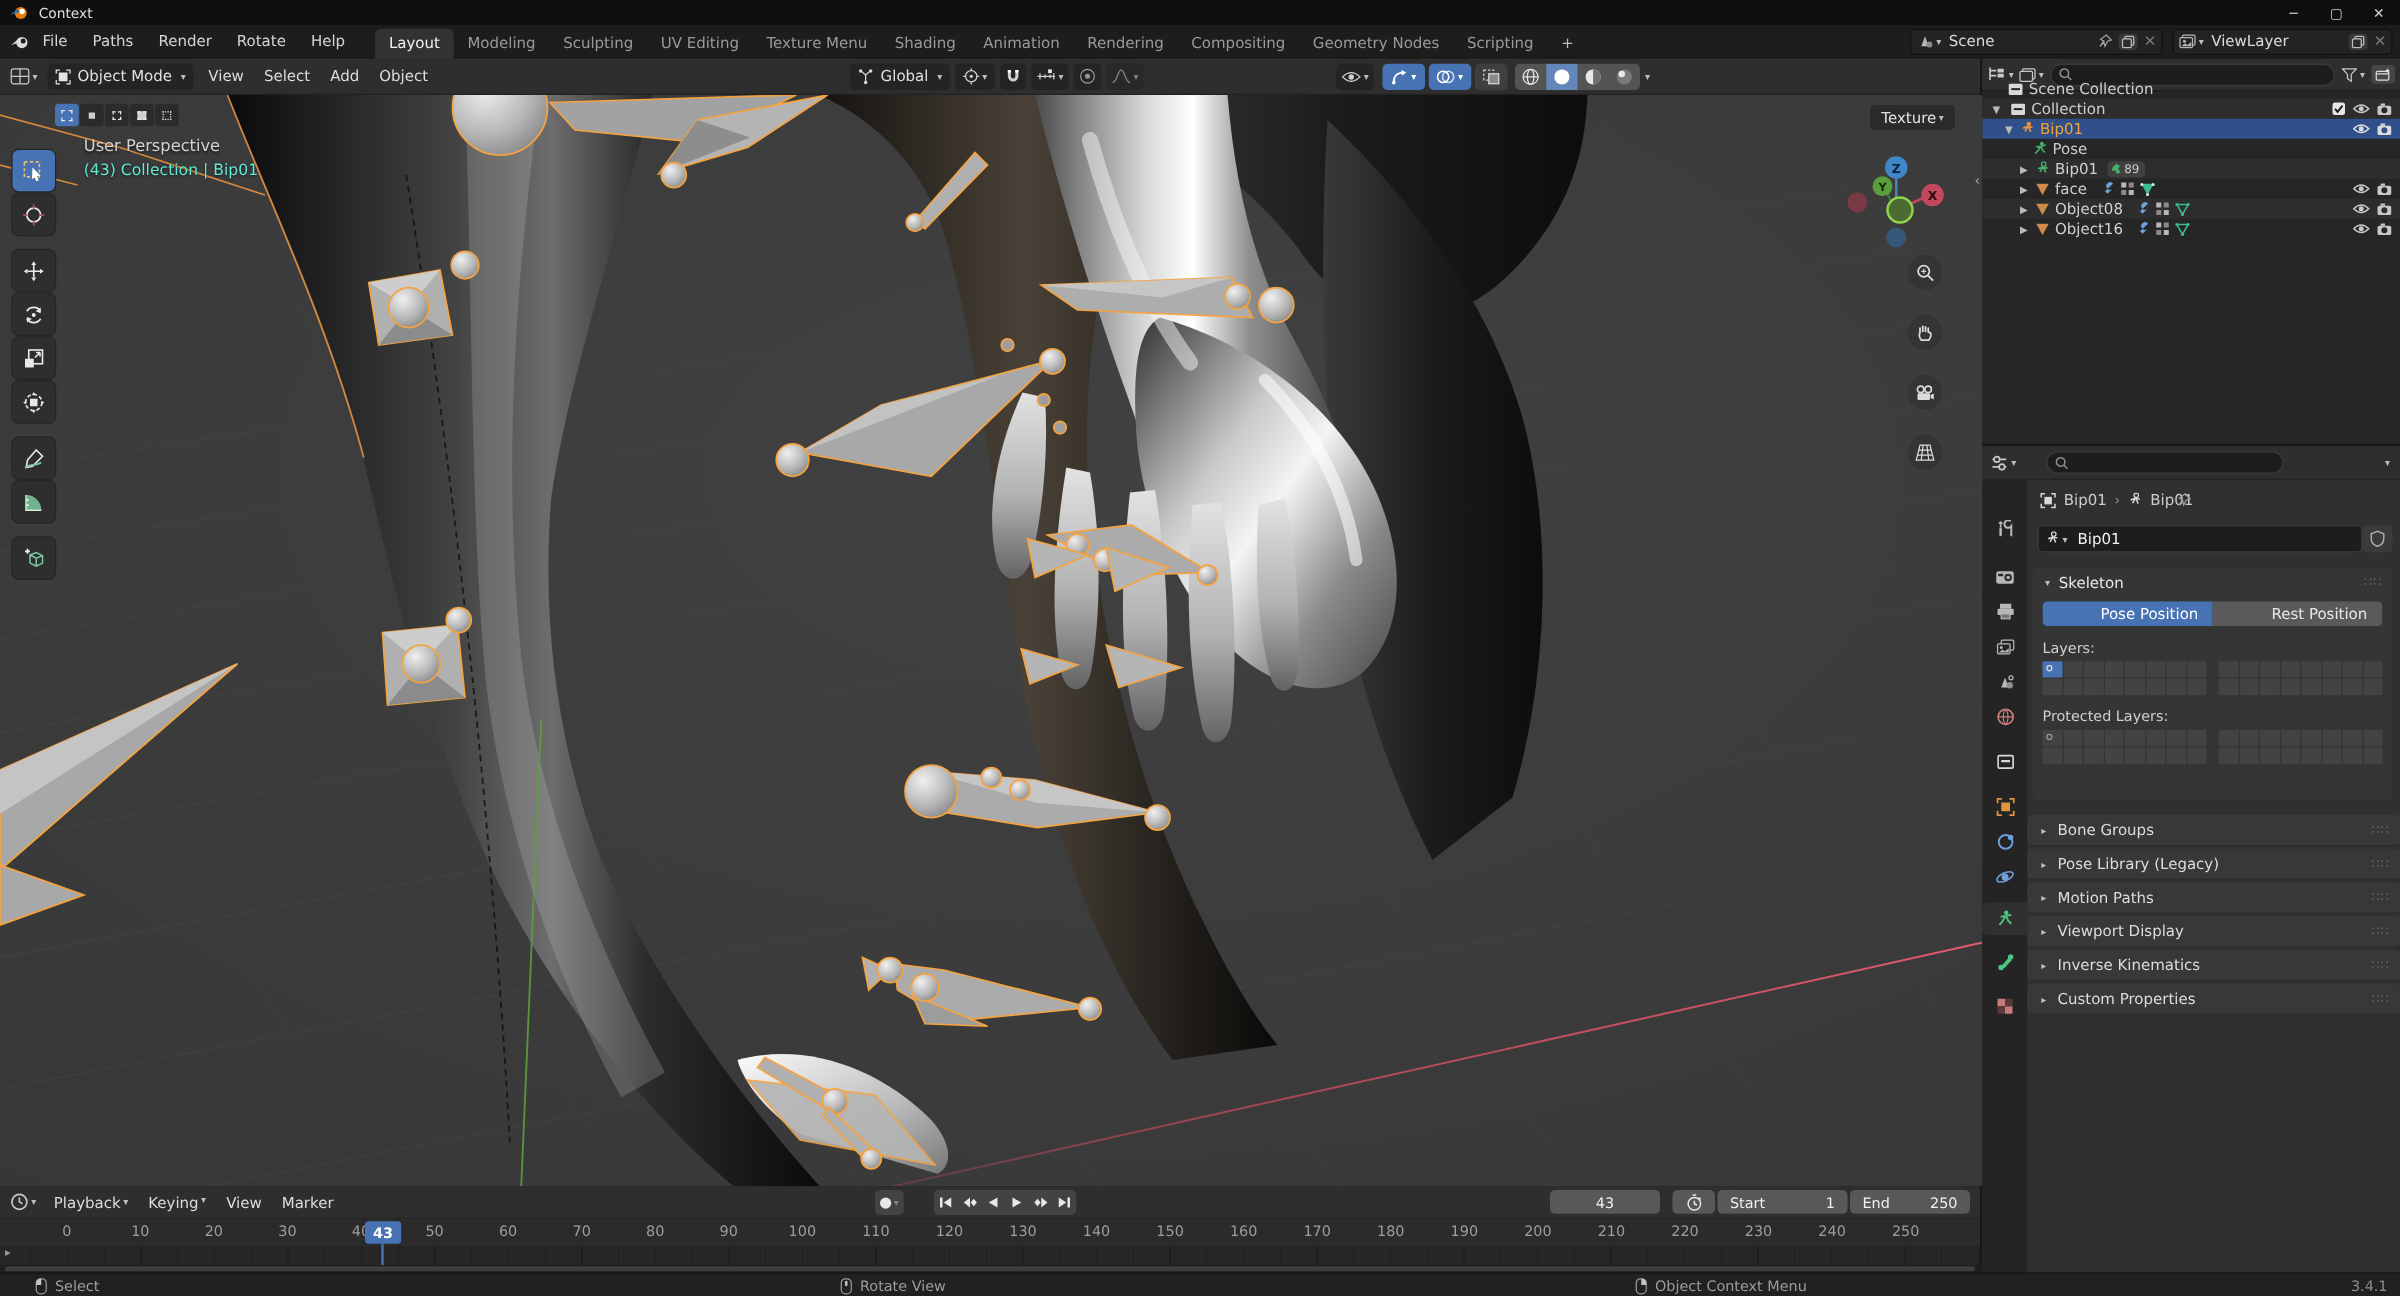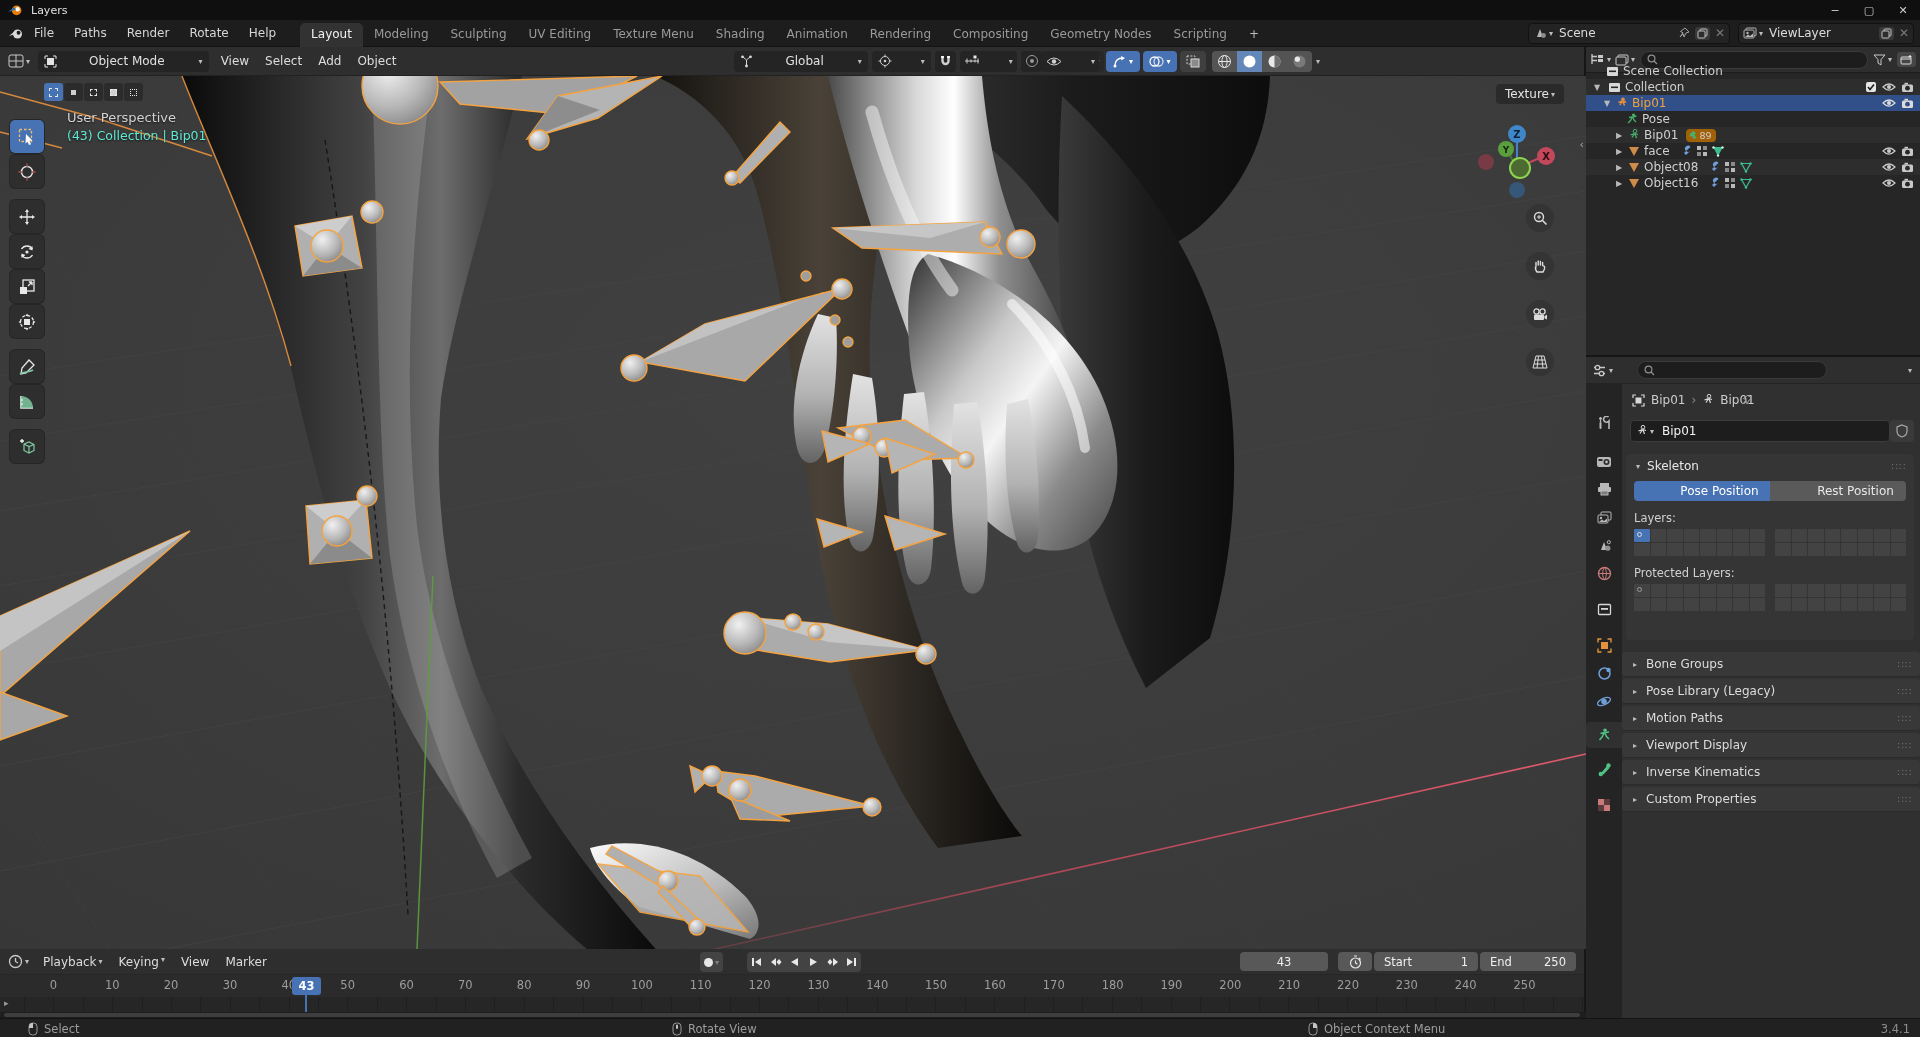--- a/index.html
+++ b/index.html
@@ -23,21 +23,21 @@
   .wtab.active{background:#323232;color:#f0f0f0;}
   .wtab.addtab{color:#bdbdbd;}
   .idfield{display:flex;align-items:center;background:#232323;border:1px solid #111;border-radius:4px;height:21px;padding:0 4px;color:#dcdcdc;}
   .idfield .lbl{margin:0 6px;flex:1;font-size:12px;}
   .fieldicon{opacity:.85;display:flex;align-items:center;}
   .chev{font-size:8px;color:#bdbdbd;margin-left:2px;}
 
   
   .viewport{position:absolute;left:0;top:47px;width:1586px;height:902px;background:#3a3a3a;border-right:2px solid #161616;}
   .vp-header{position:absolute;left:0;top:0;width:100%;height:29px;background:#2e2e2e;border-bottom:1px solid #222;display:flex;align-items:center;}
-  .hbtn{display:flex;align-items:center;background:#242424;border-radius:4px;height:21px;padding:0 6px;margin-right:4px;color:#e0e0e0;gap:27px;}
+  .hbtn{display:flex;align-items:center;background:#242424;border-radius:4px;height:21px;padding:0 6px;margin-right:4px;color:#e0e0e0;}
   .hmenu{padding:0 8px;color:#dddddd;}
   .icon-toggle{width:34px;height:21px;border-radius:4px;display:flex;align-items:center;justify-content:center;margin-left:3px;background:transparent;}
   .icon-toggle.on{background:#4772b3;}
   .shading-group{display:flex;background:#545454;border-radius:4px;height:21px;margin-left:6px;overflow:hidden;}
   .shade-btn{width:25px;height:21px;display:flex;align-items:center;justify-content:center;}
   .shade-btn.active{background:#6287b8;}
   .vp-canvas{position:absolute;left:0;top:29px;width:1586px;height:873px;}
   .vp-overlay-text{position:absolute;left:67px;top:34px;color:#d2d2d2;font-size:13px;text-shadow:0 1px 2px rgba(0,0,0,.6);pointer-events:none;}
   .vp-overlay-text .l2{color:#5eead4;font-size:12.5px;margin-top:3px;}
   .options-pill{position:absolute;right:22px;top:8px;background:rgba(40,40,40,.85);border-radius:4px;padding:3px 9px;color:#e4e4e4;display:flex;align-items:center;}
@@ -82,21 +82,21 @@
   .ol-header{position:absolute;left:0;top:0;width:100%;height:26px;background:#2e2e2e;border-bottom:1px solid #1c1c1c;display:flex;align-items:center;padding:0 4px;}
   .searchbox{flex:1;display:flex;align-items:center;background:#1d1d1d;border:1px solid #3a3a3a;border-radius:10px;height:18px;margin:0 5px;padding:0 6px;}
   .ol-rows{position:absolute;left:0;top:16px;width:100%;}
   .ol-row{height:16px;display:flex;align-items:center;font-size:12px;color:#cfcfcf;padding-left:6px;position:relative;}
   .ol-row.alt{background:#2d2d2d;}
   .ol-row.selected{background:#31508a;}
   .ol-row.selected .ol-label{color:#f0a23c;}
   .ol-label{margin-left:4px;}
   .ol-right{position:absolute;right:6px;display:flex;align-items:center;gap:5px;}
   .disc{width:10px;color:#b9b9b9;font-size:8px;text-align:center;}
-  .badge89{display:flex;align-items:center;background:#a16207;border-radius:4px;padding:1px 4px 1px 2px;margin-left:8px;font-size:9.5px;color:#cfcfcf;}
+  .badge89{display:flex;align-items:center;background:#404040;border-radius:4px;padding:1px 4px 1px 2px;margin-left:8px;font-size:9.5px;color:#cfcfcf;}
 
   .props{position:absolute;left:0;top:308px;width:334px;height:663px;background:#303030;border-top:2px solid #161616;}
   .props-header{position:absolute;left:0;top:0;width:100%;height:27px;background:#2e2e2e;border-bottom:1px solid #232323;display:flex;align-items:center;padding:0 6px;}
   .ptabs{position:absolute;left:0;top:27px;width:36px;height:636px;background:#242424;}
   .ptab{position:absolute;left:0;width:36px;height:26px;display:flex;align-items:center;justify-content:center;}
   .ptab.active{background:#303030;border-radius:4px 0 0 4px;}
   .pcontent{position:absolute;left:36px;top:27px;width:298px;height:636px;background:#303030;}
   .breadcrumb{position:absolute;left:10px;top:9px;display:flex;align-items:center;color:#cccccc;gap:6px;}
   .namerow{position:absolute;left:8px;top:36px;width:260px;height:22px;background:#1d1d1d;border:1px solid #3c3c3c;border-radius:4px;display:flex;align-items:center;padding:0 5px;color:#f2f2f2;}
   .shieldbtn{position:absolute;right:6px;top:36px;width:24px;height:22px;background:#3a3a3a;border-radius:4px;display:flex;align-items:center;justify-content:center;}
@@ -125,21 +125,21 @@
 <body>
 
 <div class="titlebar">
   <span class="logo">
     <svg width="15" height="12" viewBox="0 0 15 12">
         <circle cx="8.6" cy="6.4" r="4.8" fill="#e87d0d"></circle>
         <circle cx="9.6" cy="5.2" r="2.2" fill="#fff"></circle>
         <path d="M0 8 L6 3.2 L8 5.6 Z" fill="#2a6fa8"></path>
       </svg>
   </span>
-  <span class="wtitle">Layers</span>
+  <span class="wtitle">Context</span>
   <div class="winbtns">
     <div class="winbtn">─</div>
     <div class="winbtn">▢</div>
     <div class="winbtn">✕</div>
   </div>
 </div>
 
 <div class="topbar">
   <span style="margin-left:8px;display:flex;align-items:center;">
     <svg width="16" height="13" viewBox="0 0 16 13">

